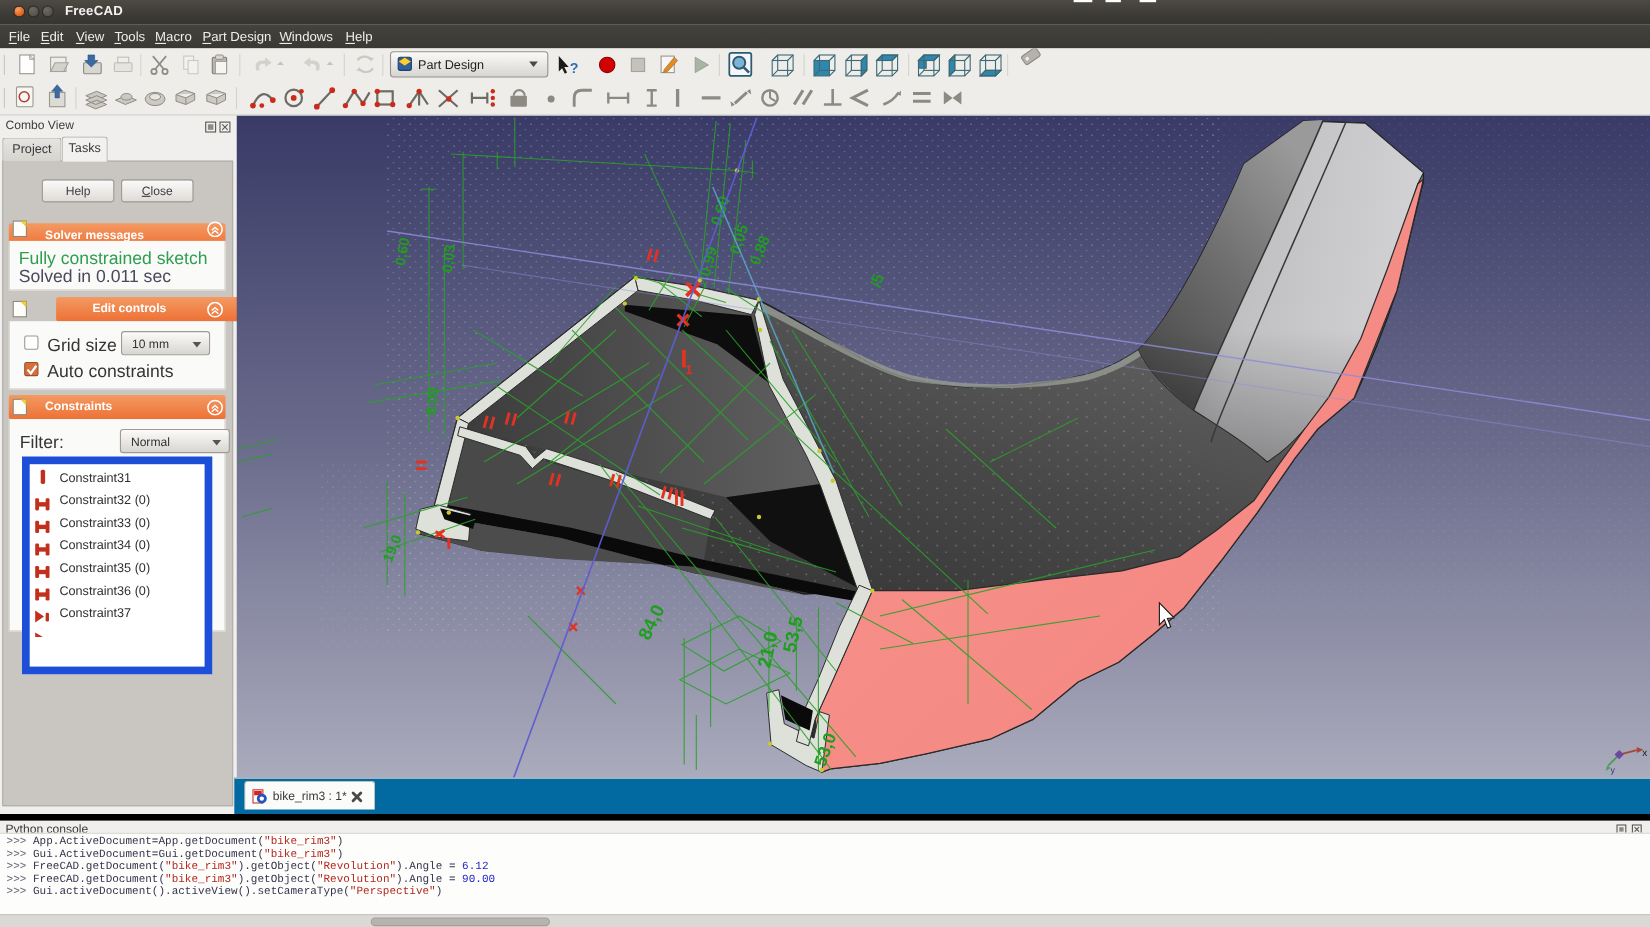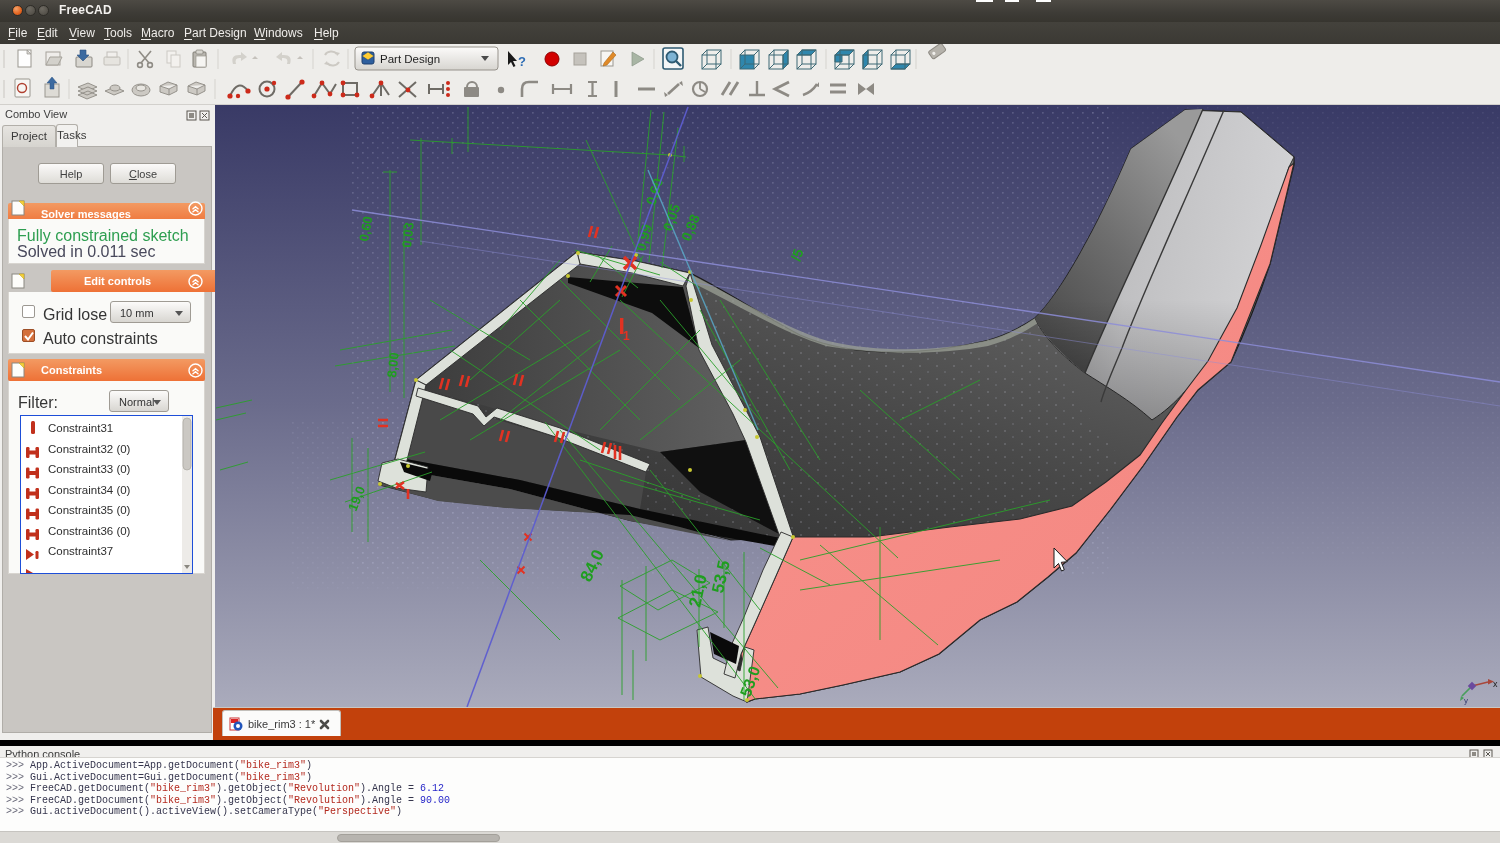--- a/index.html
+++ b/index.html
@@ -17,34 +17,34 @@
 #menubar span{position:absolute;top:4px;}
 #menubar u{text-decoration:underline;text-underline-offset:2px;}
 
 #tools{left:0;top:44px;width:1500px;height:61px;background:#eeedea;border-bottom:1px solid #d2d0cc;}
 
 #combo-title{left:5px;top:108px;font-size:11px;color:#3c3c3c;}
 #panel-body{left:2px;top:146px;width:210px;height:587px;background:#c9c6c2;border:1px solid #b0ada8;}
 .tab{position:absolute;top:125px;height:22px;font-size:11.5px;color:#3a3a3a;
 border:1px solid #b2afa9;border-bottom:none;border-radius:3px 3px 0 0;padding-top:4px;text-align:center;}
 #tab-project{left:2px;width:54px;background:linear-gradient(#e6e4e0,#d6d4cf);}
-#tab-tasks{left:56px;width:22px;background:#f2f1ef;top:124px;height:23px;z-index:3;}
+#tab-tasks{left:56px;width:42px;background:#f2f1ef;top:124px;height:23px;z-index:3;}
 .pbtn{position:absolute;width:66px;height:21px;border:1px solid #9f9b94;border-radius:3px;
 background:linear-gradient(#fbfaf9,#dedcd7);font-size:11px;color:#3f3f3f;text-align:center;padding-top:4px;}
 .sechead{position:absolute;left:8px;width:197px;height:22px;border-radius:2px;
 background:linear-gradient(#f39a62,#ee7136);color:#fff;font-weight:bold;font-size:11px;}
 .sechead .txt{position:absolute;left:33px;top:5px;}
 .secbody{position:absolute;left:8px;width:197px;background:#fafaf8;border:1px solid #d8d5d0;border-top:none;}
 .cb{position:absolute;width:13px;height:13px;background:#fff;border:1px solid #9c9892;border-radius:2px;}
 .drop{position:absolute;height:22px;border:1px solid #9f9b94;border-radius:3px;
 background:linear-gradient(#fcfbfa,#d8d6d1);font-size:11px;color:#333;}
 .drop .arr{position:absolute;right:7px;top:9px;width:0;height:0;border-left:4px solid transparent;border-right:4px solid transparent;border-top:5px solid #555;}
 .ptext{position:absolute;font-size:16px;color:#353535;}
 
-#tabstrip{left:213px;top:707px;width:1287px;height:33px;background:#c2410c;border-top:1px solid #c9c7c3;}
+#tabstrip{left:213px;top:707px;width:1287px;height:33px;background:#0369a1;border-top:1px solid #c9c7c3;}
 #doctab{position:absolute;left:9px;top:2px;width:119px;height:26px;background:#fbfbfa;
 border:1px solid #c2bfba;border-bottom:none;border-radius:3px 3px 0 0;font-size:11px;color:#3a3a3a;}
 #pyc-title{left:0;top:740px;width:1500px;height:17px;background:#f0efed;border-top:6px solid #000000;font-size:11px;color:#3a3a3a;}
 #console{left:0;top:757px;width:1500px;height:74px;background:#fdfdfc;border-top:1px solid #d6d4d0;
 font-family:"Liberation Mono",monospace;font-size:10px;color:#35354d;white-space:pre;line-height:11.5px;padding:2px 0 0 6px;overflow:hidden;}
 #console .s{color:#b3291e;}
 #console .n{color:#2525c8;}
 #console .p{color:#6a6a7a;}
 #hscroll{left:0;top:831px;width:1500px;height:12px;background:#dbd9d5;border-top:1px solid #c6c4c0;}
 #hthumb{position:absolute;left:337px;top:2px;width:163px;height:8px;background:#b7b4af;border:1px solid #a3a09a;border-radius:4px;}
@@ -295,37 +295,37 @@
     <span class="txt">Solver messages</span>
   </div>
 <div class="secbody" style="top:219px;height:45px;"></div>
 <span class="ptext" style="left:17px;top:227px;color:#2d9e50;">Fully constrained sketch</span>
 <span class="ptext" style="left:17px;top:243px;color:#49495c;">Solved in 0.011 sec</span>
 <div class="sechead" style="top:270px;margin-left:43px;">
     <span class="txt">Edit controls</span>
   </div>
 <div class="secbody" style="top:292px;height:62px;"></div>
 <div class="cb" style="left:22px;top:305px;"></div>
-<span class="ptext" style="left:43px;top:306px;">Grid lose</span>
+<span class="ptext" style="left:43px;top:306px;">Grid size</span>
 <div class="drop" style="left:110px;top:301px;width:81px;">
     <span style="position:absolute;left:9px;top:5px;">10 mm</span>
     <span class="arr"></span>
   </div>
 <div class="cb" style="left:22px;top:329px;background:#d4703c;border-color:#9c4e26;"></div>
 <span class="ptext" style="left:43px;top:330px;">Auto constraints</span>
 <div class="sechead" style="top:359px;">
     <span class="txt">Constraints</span>
   </div>
 <div class="secbody" style="top:381px;height:193px;"></div>
 <span class="ptext" style="left:18px;top:394px;">Filter:</span>
-<div class="drop" style="left:109px;top:390px;width:60px;">
+<div class="drop" style="left:109px;top:390px;width:100px;">
     <span style="position:absolute;left:9px;top:5px;">Normal</span>
     <span class="arr"></span>
   </div>
-<div class="abs" id="clist" style="left:20px;top:415px;width:173px;height:159px;background:#fff;border:1px solid #1d4ed8;overflow:hidden;text-decoration:underline;">
+<div class="abs" id="clist" style="left:20px;top:415px;width:173px;height:198px;background:#fff;border:7px solid #1d4ed8;overflow:hidden;text-decoration:underline;">
 <svg width="171" height="157">
 <g fill="#c1301c">
 <rect x="10" y="5" width="4" height="13" rx="1.5"></rect>
 <g id="dumb">
           <rect x="5" y="31" width="3.5" height="11" rx="1.2"></rect>
           <rect x="14.5" y="31" width="3.5" height="11" rx="1.2"></rect>
           <rect x="7" y="34.5" width="9" height="4"></rect>
         </g>
 <g transform="translate(0,20.5)">
           <rect x="5" y="31" width="3.5" height="11" rx="1.2"></rect>

